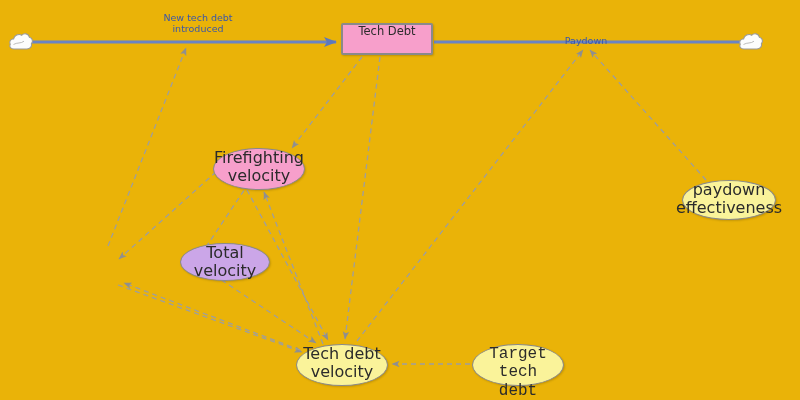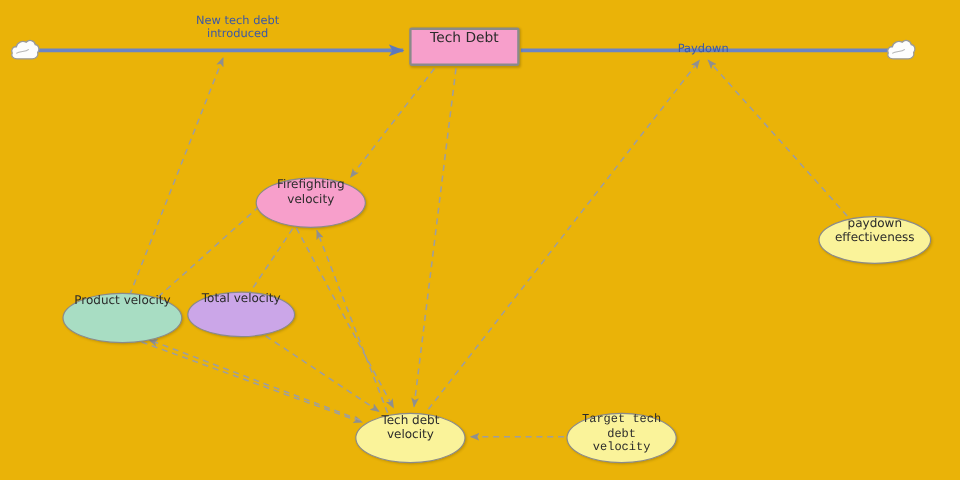--- a/index.html
+++ b/index.html
@@ -44,21 +44,21 @@
   }
   .stock {
     border: 2px solid #8a8a8a;
     border-radius: 2px;
     font-size: 11.5px;
     box-shadow: 1px 1px 2px rgba(0,0,0,0.18);
   }
   .variable {
     border: 1.4px solid #8a8a8a;
     border-radius: 50%;
-    font-size: 10px;
+    font-size: 16px;
     box-shadow: 1px 1px 2px rgba(0,0,0,0.16);
   }
   .flow-label {
     position: absolute;
     font-size: 9.5px;
     color: #3a57a8;
     text-align: center;
     line-height: 1.2;
     white-space: pre-line;
     pointer-events: none;
@@ -139,25 +139,22 @@
 
   <div class="node stock" style="left:341px; top:23px; width:92px; height:32px; background:#f79fcb;">
     <span class="node-label">Tech Debt</span>
   </div>
 
   <div class="node variable" style="left:213px; top:148px; width:92px; height:42px; background:#f79fcb;">
     <span class="node-label">Firefighting
 velocity</span>
   </div>
 
-  <div class="node variable" style="left:52px; top:244px; width:100px; height:42px; background:#a8ddc3;">
-    <span class="node-label">Product velocity</span>
-  </div>
 
-  <div class="node variable" style="left:156px; top:243px; width:90px; height:38px; background:#cba6e8;">
+  <div class="node variable" style="left:180px; top:243px; width:90px; height:38px; background:#cba6e8;">
     <span class="node-label">Total velocity</span>
   </div>
 
   <div class="node variable" style="left:296px; top:344px; width:92px; height:42px; background:#faf39a;">
     <span class="node-label">Tech debt
 velocity</span>
   </div>
 
   <div class="node variable" style="left:472px; top:344px; width:92px; height:42px; background:#faf39a;font-family:Liberation Mono, monospace;">
     <span class="node-label">Target tech debt

